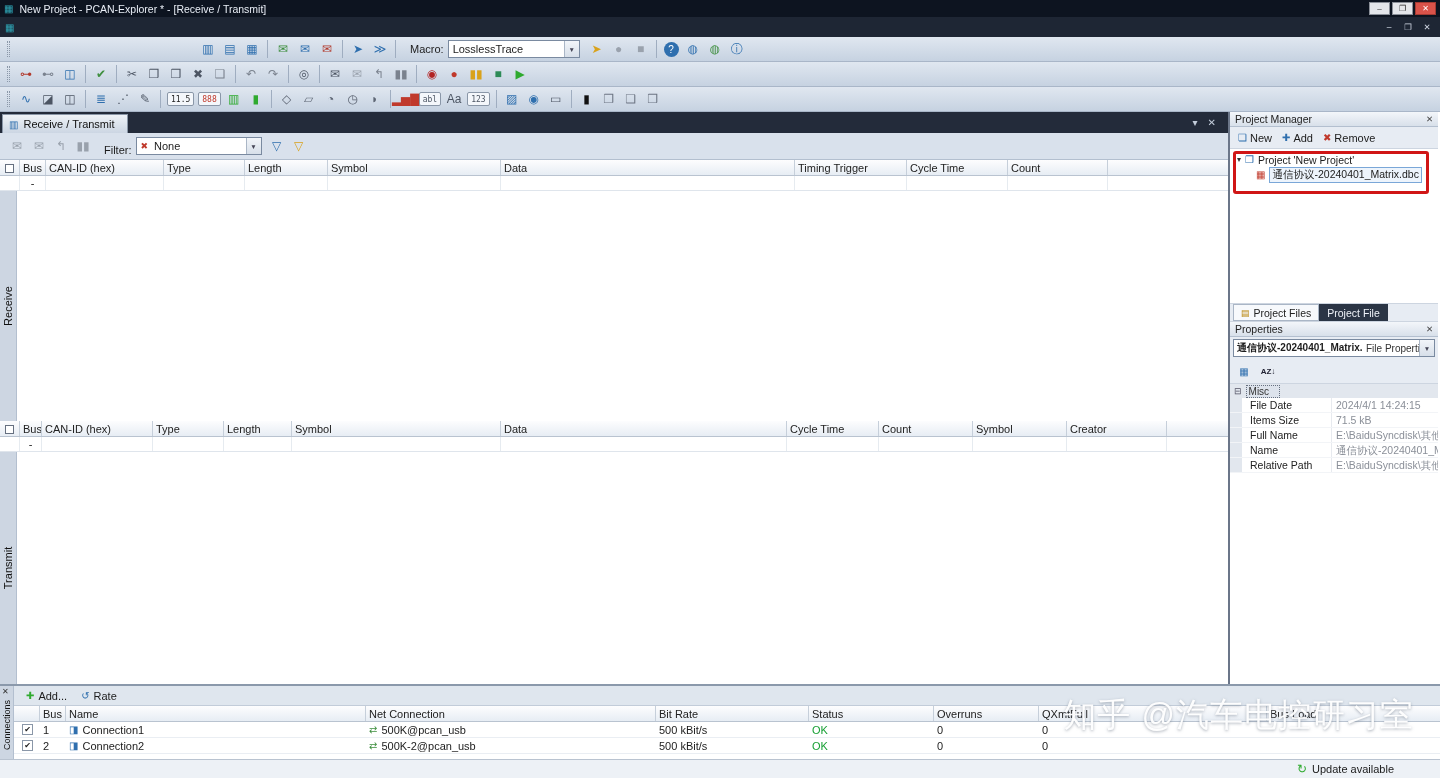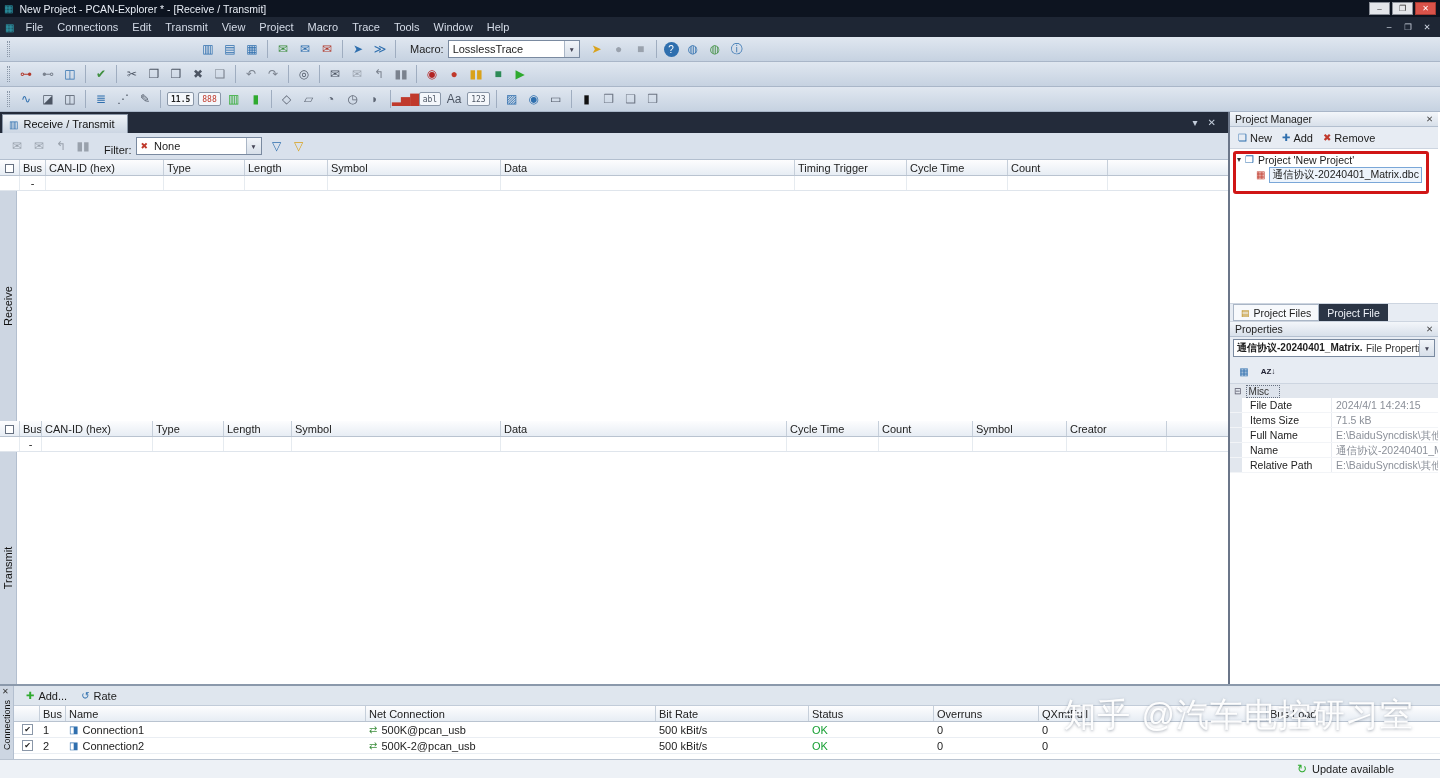--- a/index.html
+++ b/index.html
@@ -131,33 +131,20 @@
     <span>New Project - PCAN-Explorer * - [Receive / Transmit]</span>
     <span class="win-controls">
       <span class="win-btn">–</span>
       <span class="win-btn">❐</span>
       <span class="win-btn close">✕</span>
     </span>
   </div>
 
   <div class="menubar">
     <span class="mdi-icon">▦</span>
-    <span style="display:flex">
-        <span class="menu-item">File</span>
-        <span class="menu-item">Connections</span>
-        <span class="menu-item">Edit</span>
-        <span class="menu-item">Transmit</span>
-        <span class="menu-item">View</span>
-        <span class="menu-item">Project</span>
-        <span class="menu-item">Macro</span>
-        <span class="menu-item">Trace</span>
-        <span class="menu-item">Tools</span>
-        <span class="menu-item">Window</span>
-        <span class="menu-item">Help</span>
-      </span>
     <span class="mdi-controls">
       <span>–</span>
       <span>❐</span>
       <span>✕</span>
     </span>
   </div>
 
   <div class="toolbar">
     <span class="tgrip"></span>
     <span class="tspacer"></span>
@@ -228,21 +215,21 @@
     <span class="tgrip"></span>
     <span style="display:flex;align-items:center">
         <span class="tbtn" style="color: rgb(47, 111, 174);">∿</span>
         <span class="tbtn" style="color: rgb(76, 85, 99);">◪</span>
         <span class="tbtn" style="color: rgb(76, 85, 99);">◫</span>
         <span class="tsep"></span>
         <span class="tbtn" style="color: rgb(47, 111, 174);">≣</span>
         <span class="tbtn" style="color: rgb(76, 85, 99);">⋰</span>
         <span class="tbtn" style="color: rgb(76, 85, 99);">✎</span>
         <span class="tsep"></span>
-        <span class="tbtn boxed" style="color: rgb(34, 34, 34); font-weight: bold;">11.5</span>
+        <span class="tbtn boxed" style="color: rgb(34, 34, 34);">11.5</span>
         <span class="tbtn boxed" style="color: rgb(192, 57, 43);">888</span>
         <span class="tbtn" style="color: rgb(47, 170, 47);">▥</span>
         <span class="tbtn" style="color: rgb(47, 170, 47);">▮</span>
         <span class="tsep"></span>
         <span class="tbtn" style="color: rgb(94, 102, 116);">◇</span>
         <span class="tbtn" style="color: rgb(94, 102, 116);">▱</span>
         <span class="tbtn" style="color: rgb(94, 102, 116);">◔</span>
         <span class="tbtn" style="color: rgb(94, 102, 116);">◷</span>
         <span class="tbtn" style="color: rgb(94, 102, 116);">◗</span>
         <span class="tsep"></span>

